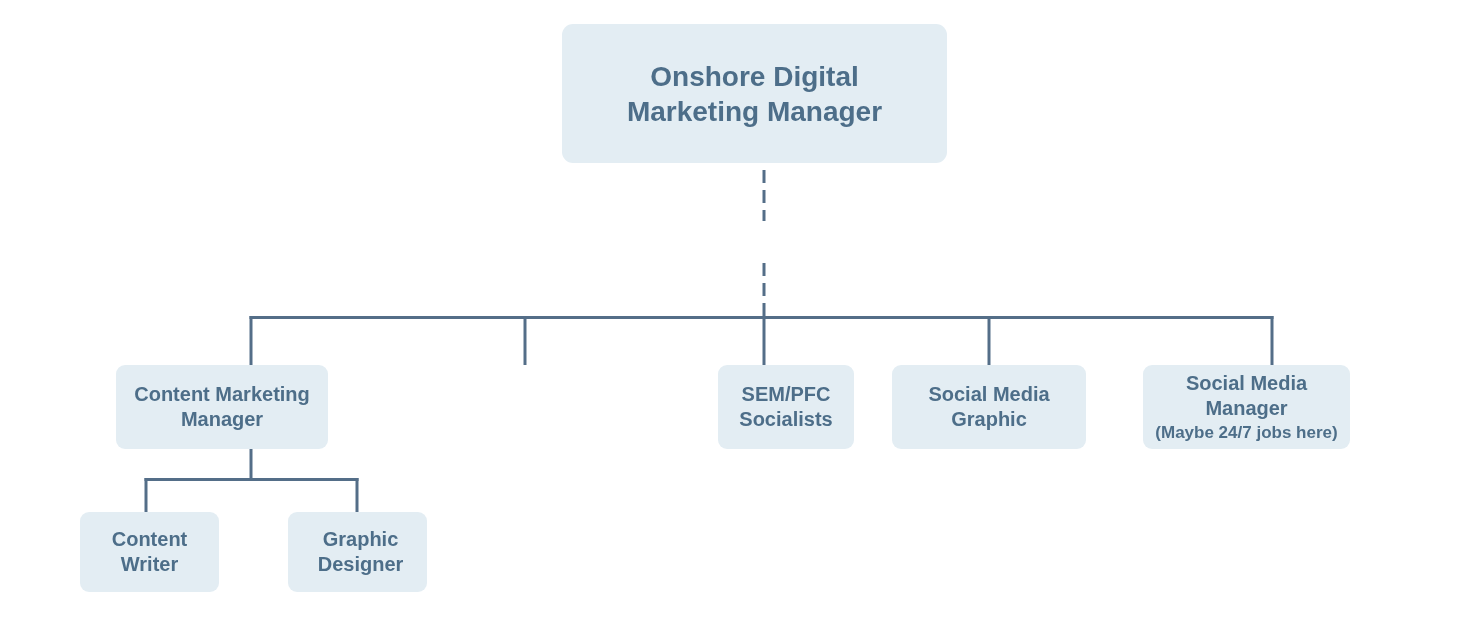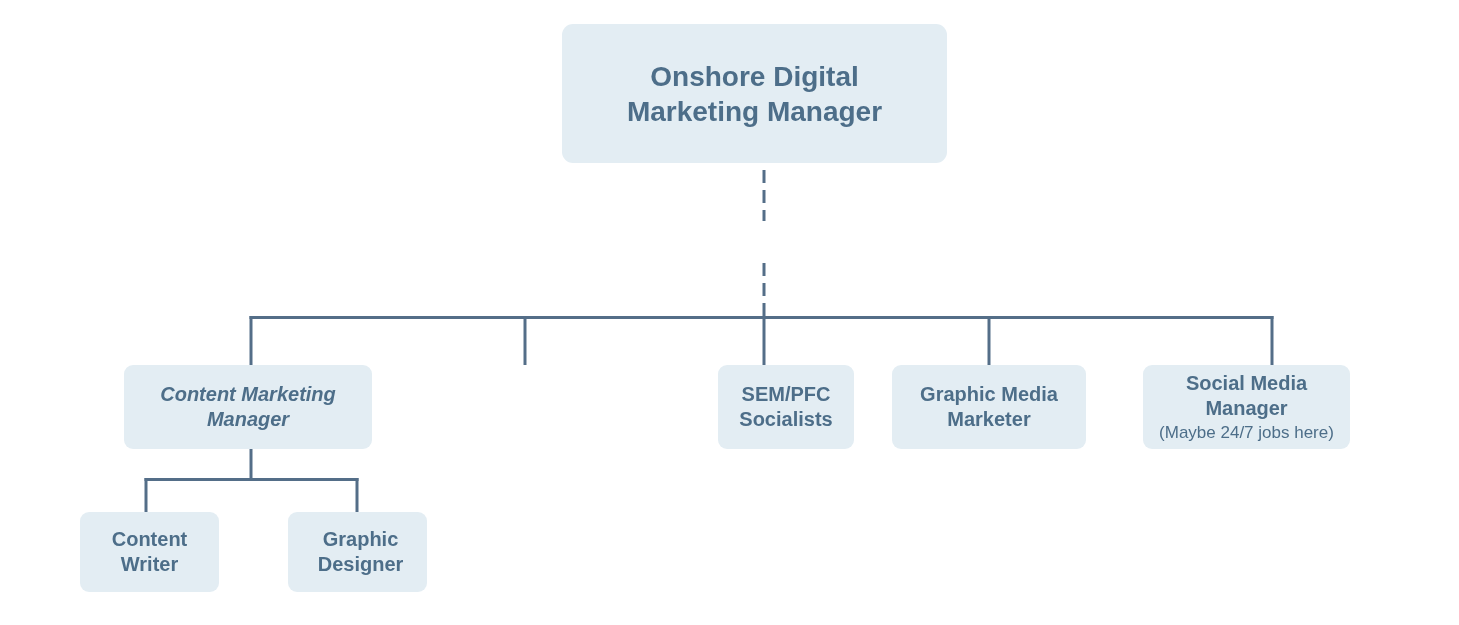--- a/index.html
+++ b/index.html
@@ -63,30 +63,30 @@
     line-height: 25px;
     padding: 0 10px;
   }
   .node-l3 {
     top: 512px; height: 80px;
     width: 139px;
     font-size: 20px;
     line-height: 25px;
     padding: 0 8px;
   }
-  .node-cmm { left: 124px; width: 248px; font-style: italic; }
+  .node-cmm { left: 116px; width: 212px; }
   .node-seo { left: 429px; width: 192px; }
   .node-sem { left: 718px; width: 136px; }
   .node-smm { left: 892px; width: 194px; }
   .node-smgr { left: 1143px; width: 207px; }
   .node-writer { left: 80px; }
   .node-designer { left: 288px; padding-left: 14px; }
 
   .node-sublabel {
-    font-weight: 400;
+    font-weight: 700;
     font-size: 17px;
     line-height: 22px;
     margin-top: 1px;
   }
 
   .group-label {
     position: absolute;
     left: 602px; top: 226px;
     width: 300px;
     text-align: center;
@@ -130,21 +130,21 @@
   <div class="node node-l2 node-cmm">
     <span>Content Marketing Manager</span>
   </div>
 
 
   <div class="node node-l2 node-sem">
     <span>SEM/PFC Socialists</span>
   </div>
 
   <div class="node node-l2 node-smm">
-    <span>Graphic Media Marketer</span>
+    <span>Social Media Graphic</span>
   </div>
 
   <div class="node node-l2 node-smgr">
     <span>Social Media Manager</span>
     <span class="node-sublabel">(Maybe 24/7 jobs here)</span>
   </div>
 
   <div class="node node-l3 node-writer">
     <span>Content Writer</span>
   </div>

